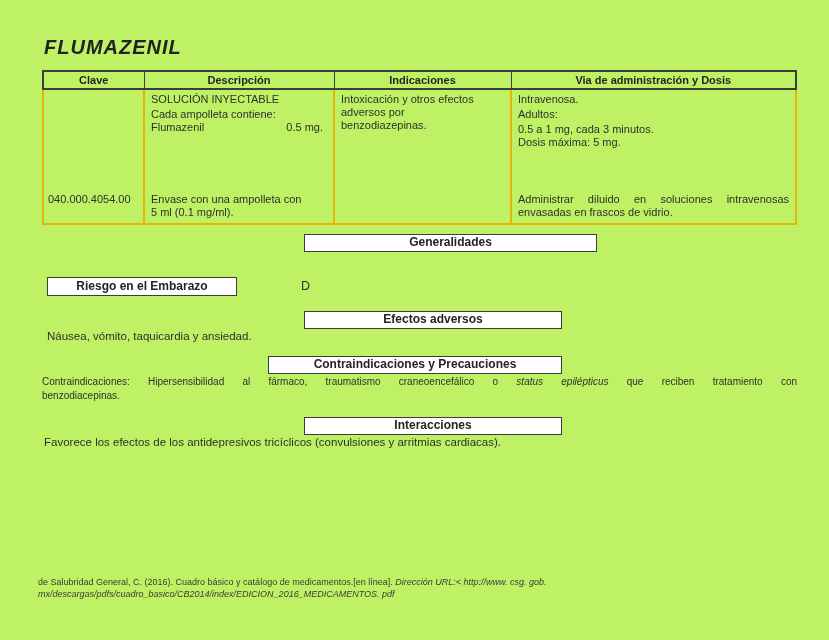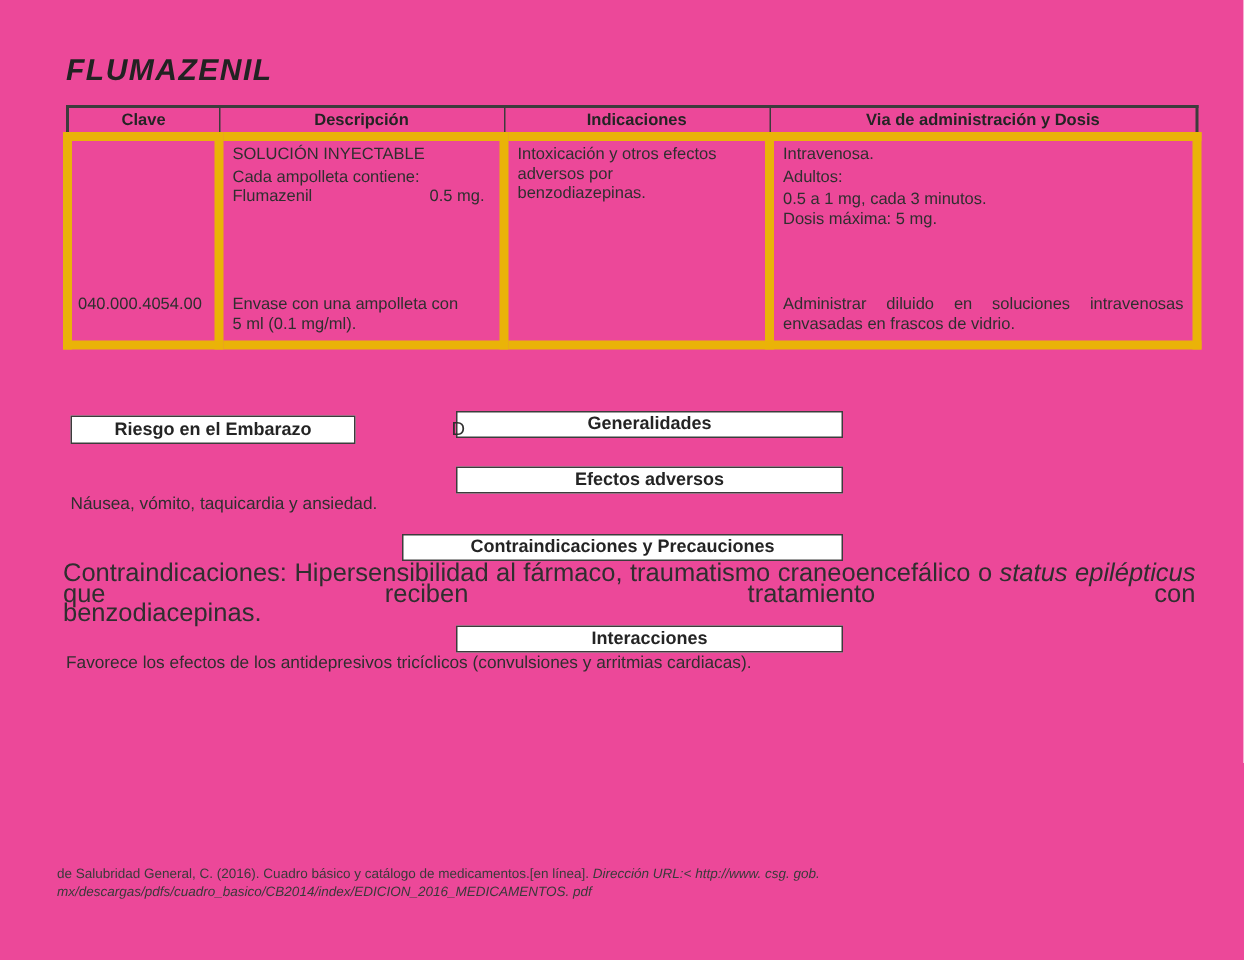--- a/index.html
+++ b/index.html
@@ -1,20 +1,20 @@
 <!DOCTYPE html>
 <html><head>
 <meta charset="utf-8">
 <style>
   * { margin:0; padding:0; box-sizing:border-box; }
   html,body { background:#ffffff; }
   .page {
     position:relative;
     width:829px; height:640px;
-    background:#ec4899;
+    background:#bef264;
     font-family:"Liberation Sans", sans-serif;
     color:#2f2f2f;
     overflow:hidden;
   }
   .doc-title {
     position:absolute; left:44px; top:36px;
     font-size:20px; font-weight:bold; font-style:italic;
     letter-spacing:1px; color:#222;
   }
   table.med-table {
@@ -23,21 +23,21 @@
     border-collapse:collapse;
     border:2px solid #3c3c3c;
     padding-left:14px;
   }
   .med-table th {
     border:1px solid #3c3c3c; border-bottom:2px solid #3c3c3c;
     font-size:11px; font-weight:bold; text-align:center;
     padding:2px 3px; height:18px; color:#242424;
   }
   .med-table td {
-    border:6px solid #eab308;
+    border:2px solid #eab308;
     font-size:11px; vertical-align:top;
     padding:0; height:135px; line-height:13px;
   }
   .cell { display:flex; flex-direction:column; height:133px; padding:3px 6px 4px 6px; }
   .cell .ln { min-height:13px; }
   .clave-wrap { justify-content:flex-end; padding-bottom:17px; padding-left:4px; }
   .gap-top { margin-top:2px; }
   .push-bottom { margin-top:auto; }
   .ingredient-row { display:flex; justify-content:space-between; padding-right:4px; }
   .justify { text-align:justify; }
@@ -45,21 +45,21 @@
     position:absolute; font-size:11.5px; line-height:13.5px; color:#2f2f2f;
   }
   .sec-box {
     position:absolute;
     border:1.5px solid #3c3c3c;
     height:18px; line-height:15px;
     font-size:12px; font-weight:bold; text-align:center; color:#242424;
     background:#fff;
   }
   .risk-value { position:absolute; font-size:12.5px; color:#2f2f2f; }
-  .contra-par { position:absolute; left:42px; top:375px; width:755px; font-size:17px; line-height:13.5px; }
+  .contra-par { position:absolute; left:42px; top:375px; width:755px; font-size:10px; line-height:13.5px; }
   .contra-line1 { text-align:justify; text-align-last:justify; }
   .italic { font-style:italic; }
   .citation {
     position:absolute; left:38px; top:577px; width:610px;
     font-size:9px; line-height:11.5px; color:#3a3a3a;
   }
 </style>
 </head>
 <body>
 
@@ -120,21 +120,21 @@
               <div class="ln">0.5 a 1 mg, cada 3 minutos.</div>
               <div class="ln">Dosis máxima: 5 mg.</div>
             </div>
             <div class="push-bottom justify">Administrar diluido en soluciones intravenosas envasadas en frascos de vidrio.</div>
           </div>
         </td>
       </tr>
     </tbody>
   </table>
 
-  <div class="sec-box" style="left:304px; top:234px; width:258px;margin-top:40px;">Generalidades</div>
+  <div class="sec-box" style="left:304px; top:234px; width:293px;">Generalidades</div>
 
   <div class="sec-box" style="left:47px; top:277px; width:190px; height:19px; line-height:16px;">Riesgo en el Embarazo</div>
   <div class="risk-value" style="left:301px; top:279px;">D</div>
 
   <div class="sec-box" style="left:304px; top:311px; width:258px;">Efectos adversos</div>
   <div class="body-text" style="left:47px; top:330px;">Náusea, vómito, taquicardia y ansiedad.</div>
 
   <div class="sec-box" style="left:268px; top:356px; width:294px;">Contraindicaciones y Precauciones</div>
   <div class="contra-par">
     <div class="contra-line1">

